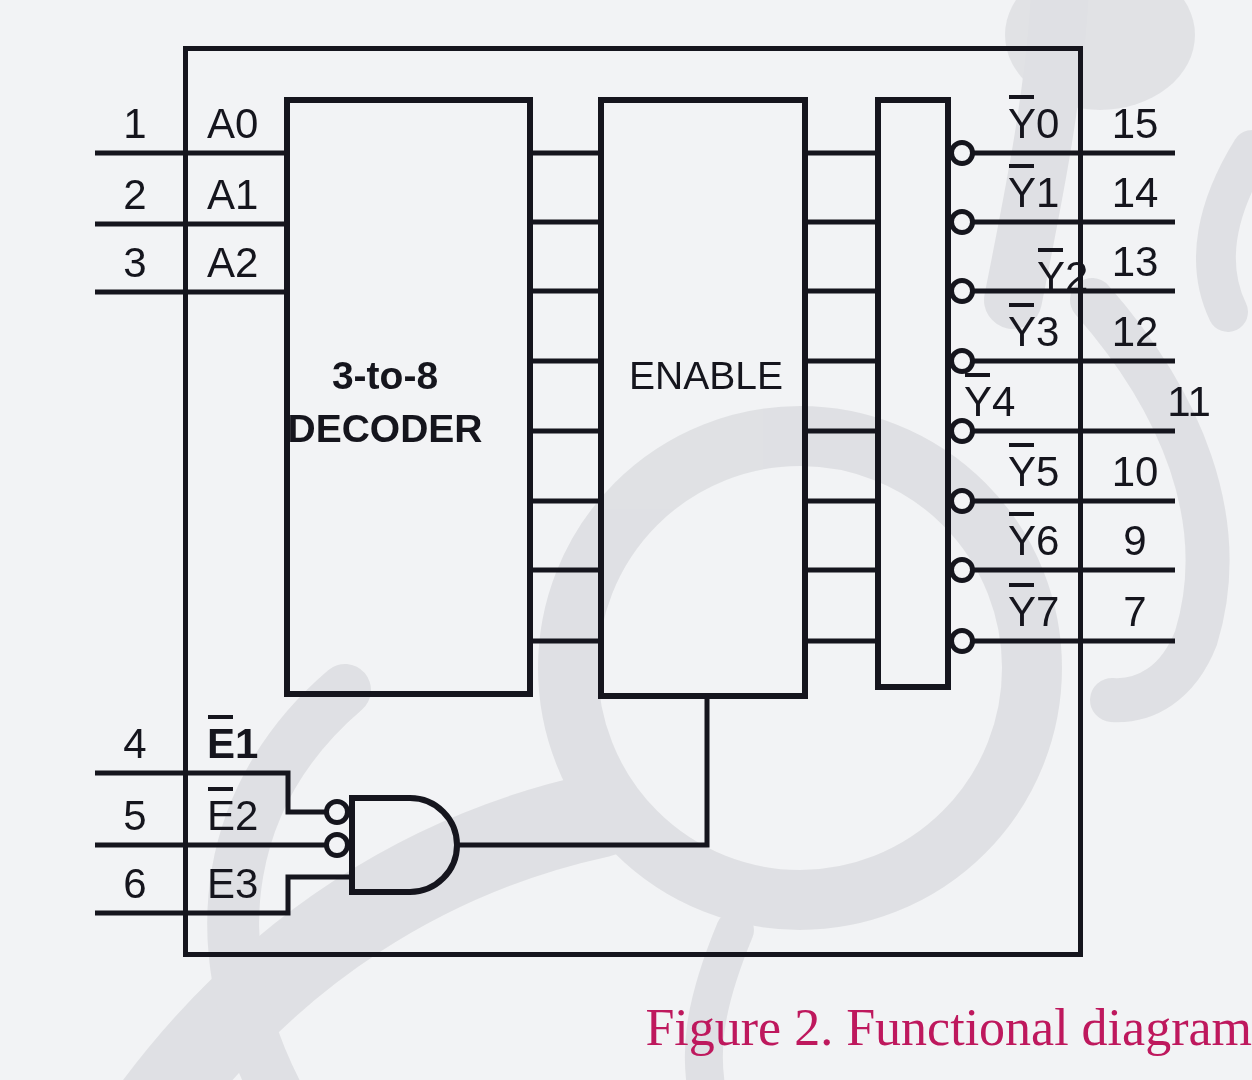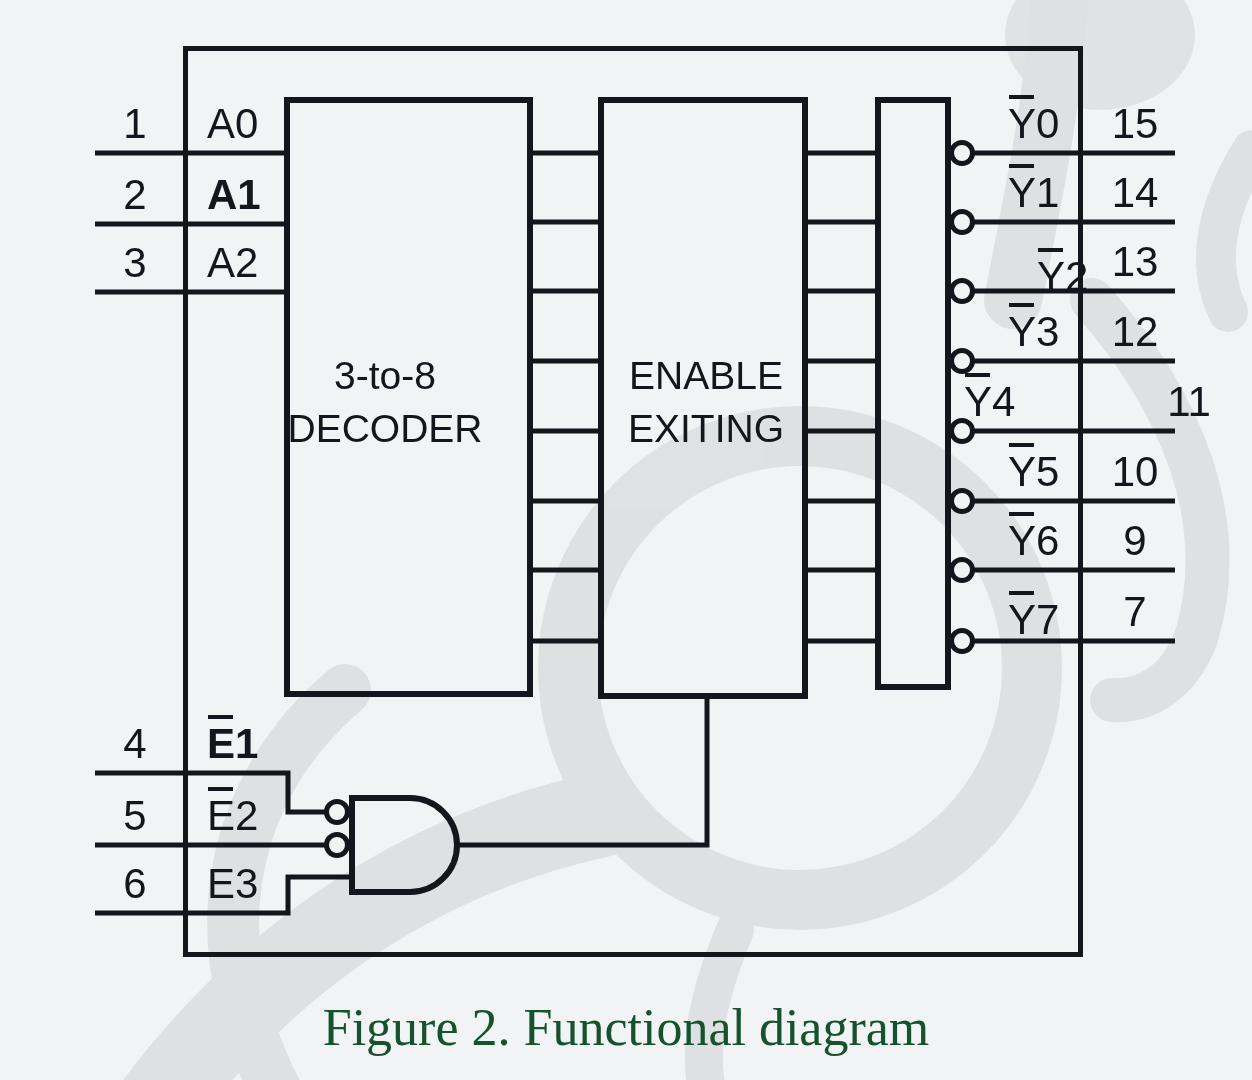--- a/index.html
+++ b/index.html
@@ -18,22 +18,22 @@
   #inverter-box{left:875px;top:97px;width:76px;height:593px;}
   
   .label{position:absolute;font-size:42px;line-height:1;white-space:nowrap;color:#15151d;}
   .pin{width:70px;text-align:center;}
   .block-title{position:absolute;font-size:39px;line-height:1.35;text-align:center;color:#15151d;}
   .bar{position:relative;display:inline-block;}
   .bar:not(:empty)::before{
     content:'';position:absolute;left:1px;right:2px;top:-8px;height:4px;background:currentColor;
   }
   #caption{
-    position:absolute;left:0;top:998px;width:1252px;text-align:center;
-    font-family:"Liberation Serif", serif;font-size:52px;color:#14532d;
+    position:absolute;left:0;top:998px;width:1252px;text-align:right;
+    font-family:"Liberation Serif", serif;font-size:52px;color:#be185d;
   }
   svg{display:block;}
 </style>
 </head>
 <body>
 
 <svg class="layer" viewBox="0 0 1252 1080" aria-hidden="true">
   <g stroke="#d4d5d9" fill="none" opacity="0.6" stroke-linecap="round">
     <ellipse cx="1100" cy="35" rx="95" ry="75" fill="#d7d8dc" stroke="none"></ellipse>
     <path d="M 1060,-10 C 1055,90 1035,190 1013,300" stroke-width="58"></path>
@@ -105,53 +105,52 @@
     <circle cx="337" cy="812" r="10.5"></circle>
     <circle cx="337" cy="845" r="10.5"></circle>
   </g>
 </svg>
 
 <div class="box" id="outer-box"></div>
 <div class="box" id="decoder-box"></div>
 <div class="box" id="enable-box"></div>
 <div class="box" id="inverter-box"></div>
 
-<div class="block-title" style="left:284px;top:350px;width:202px;">
+<div class="block-title" style="left:284px;top:350px;width:202px;font-weight:bold;">
   <div>3-to-8</div>
   <div>DECODER</div>
 </div>
 <div class="block-title" style="left:598px;top:350px;width:216px;">
   <div>ENABLE</div>
-  <div>EXITING</div>
 </div>
 
 <div class="label pin" style="left:100px;top:103px;">1</div>
 <div class="label pin" style="left:100px;top:174px;">2</div>
 <div class="label pin" style="left:100px;top:242px;">3</div>
 
 <div class="label" style="left:207px;top:103px;"><span class="bar"></span><span>A0</span></div>
-<div class="label" style="left:207px;top:174px;font-weight:bold;"><span class="bar"></span><span>A1</span></div>
+<div class="label" style="left:207px;top:174px;"><span class="bar"></span><span>A1</span></div>
 <div class="label" style="left:207px;top:242px;"><span class="bar"></span><span>A2</span></div>
 
 <div class="label pin" style="left:100px;top:723px;">4</div>
 <div class="label pin" style="left:100px;top:795px;">5</div>
 <div class="label pin" style="left:100px;top:863px;">6</div>
 
 <div class="label" style="left:207px;top:723px;font-weight:bold;"><span class="bar">E</span><span>1</span></div>
 <div class="label" style="left:207px;top:795px;"><span class="bar">E</span><span>2</span></div>
 <div class="label" style="left:207px;top:863px;"><span class="bar"></span><span>E3</span></div>
 
 <div class="label" style="left:1008px;top:103px;"><span class="bar">Y</span><span>0</span></div>
 <div class="label" style="left:1008px;top:172px;"><span class="bar">Y</span><span>1</span></div>
 <div class="label" style="left:1008px;top:256px;margin-left:29px;"><span class="bar">Y</span><span>2</span></div>
 <div class="label" style="left:1008px;top:311px;"><span class="bar">Y</span><span>3</span></div>
 <div class="label" style="left:964px;top:381px;"><span class="bar">Y</span><span>4</span></div>
 <div class="label" style="left:1008px;top:451px;"><span class="bar">Y</span><span>5</span></div>
 <div class="label" style="left:1008px;top:520px;"><span class="bar">Y</span><span>6</span></div>
-<div class="label" style="left:1008px;top:591px;margin-top:8px;"><span class="bar">Y</span><span>7</span></div>
+<div class="label" style="left:1008px;top:591px;"><span class="bar">Y</span><span>7</span></div>
 
 <div class="label pin" style="left:1100px;top:103px;">15</div>
 <div class="label pin" style="left:1100px;top:172px;">14</div>
 <div class="label pin" style="left:1100px;top:241px;">13</div>
 <div class="label pin" style="left:1100px;top:311px;">12</div>
 <div class="label pin" style="left:1154px;top:381px;">11</div>
 <div class="label pin" style="left:1100px;top:451px;">10</div>
 <div class="label pin" style="left:1100px;top:520px;">9</div>
 <div class="label pin" style="left:1100px;top:591px;">7</div>
 

